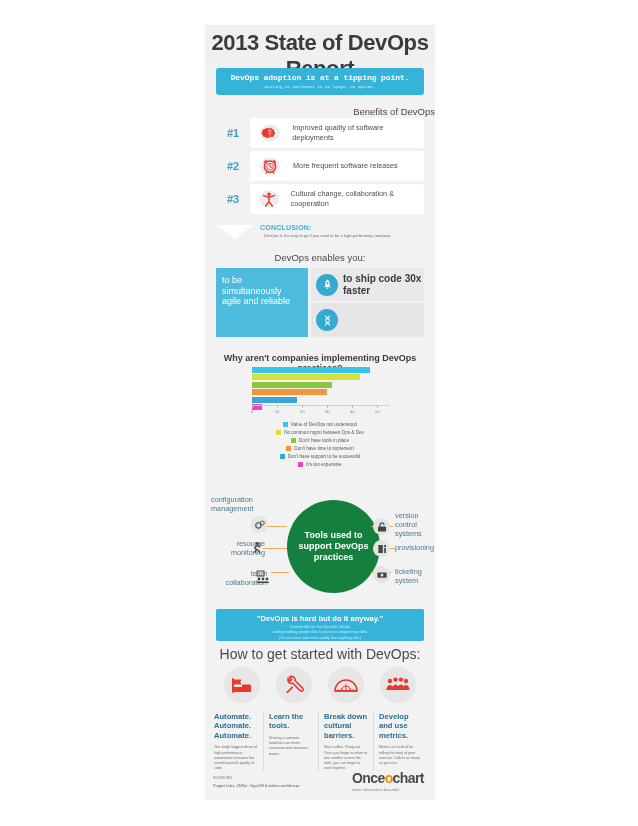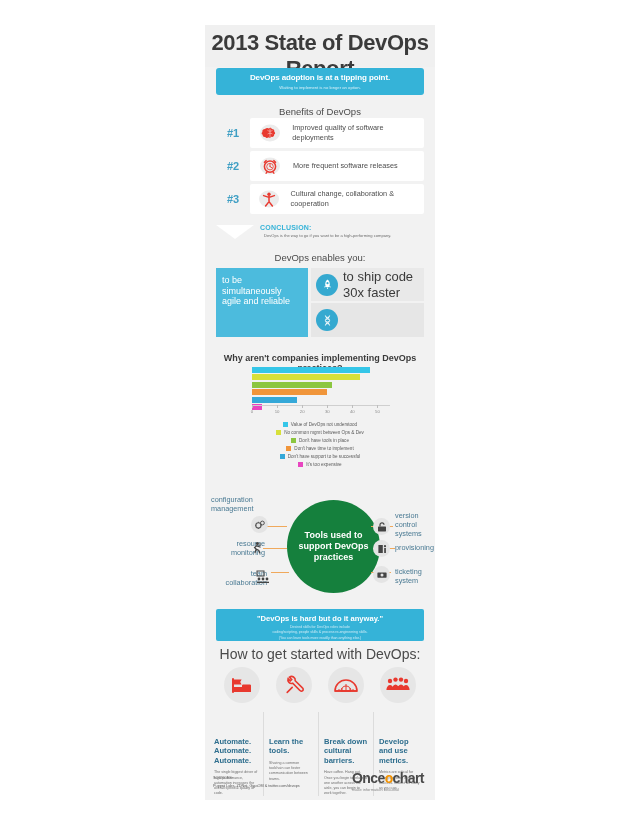--- a/index.html
+++ b/index.html
@@ -14,21 +14,21 @@
 
   
   .title-band{position:absolute;left:205px;top:25px;width:230px;height:42px;background:#f0f0f0;}
   .main-title{
     position:absolute;left:205px;top:30px;width:230px;text-align:center;
     font-size:22px;font-weight:700;color:#3b3b3b;letter-spacing:-0.4px;
     font-family:"Liberation Sans",sans-serif;
   }
   .tipping{
     position:absolute;left:216px;top:68px;width:208px;height:27px;
-    background:#35b3d8;border-radius:3px;text-align:center;
+    background:#35b3d8;border-radius:3px;text-align:center;font-family:Liberation Mono, monospace;
   }
   .tipping-main{font-size:8px;font-weight:700;color:#ffffff;padding-top:5px;letter-spacing:-0.1px;}
   .tipping-sub{font-size:4.2px;color:#d8f0f8;padding-top:3px;}
 
   
   .sec-head{
     position:absolute;text-align:center;width:230px;left:205px;
     font-size:9.5px;color:#4a4a4a;font-weight:400;
   }
   .benefits-wrap{position:absolute;left:216px;top:118px;width:208px;}
@@ -80,21 +80,21 @@
     display:flex;align-items:center;
   }
   .enables-r2{
     position:absolute;left:95px;top:41px;width:113px;height:34px;background:#e6e6e6;
     display:flex;align-items:center;
   }
   .circ-icon{
     width:22px;height:22px;border-radius:50%;background:#35a9d0;margin:0 5px;
     display:flex;align-items:center;justify-content:center;flex:none;
   }
-  .en-txt{font-size:13px;font-weight:400;color:#3a3a3a;line-height:1.2;}
+  .en-txt{font-size:10px;font-weight:700;color:#3a3a3a;line-height:1.2;}
   .en-sub{font-size:3.6px;color:#7a7a7a;line-height:1.25;padding-top:2px;font-weight:400;}
 
   
   .chart-title{
     position:absolute;left:205px;top:353px;width:230px;text-align:center;
     font-size:9px;font-weight:700;color:#3b3b3b;
   }
   .chart-area{position:absolute;left:252px;top:367px;width:138px;height:38px;}
   .bar-row{height:6px;margin-bottom:1.4px;}
   .bar{height:6px;}
@@ -138,21 +138,21 @@
   }
   .gs-icons{position:absolute;left:216px;top:663px;width:208px;height:44px;display:flex;}
   .gs-icell{flex:1;display:flex;align-items:center;justify-content:center;}
   .gs-icirc{
     width:36px;height:36px;border-radius:50%;background:#e6e6e6;
     display:flex;align-items:center;justify-content:center;
   }
   .gs-cols{position:absolute;left:212px;top:712px;width:216px;display:flex;}
   .gs-col{flex:1;padding-right:5px;border-left:1px solid #dcdcdc;padding-left:5px;}
   .gs-col:first-child{border-left:none;padding-left:2px;}
-  .gs-h{font-size:7.6px;font-weight:700;color:#2e6e8e;line-height:1.25;margin-top:25px;}
+  .gs-h{font-size:7.6px;font-weight:700;color:#2e6e8e;line-height:1.25;}
   .gs-b{font-size:3.6px;color:#6f6f6f;line-height:1.45;padding-top:5px;}
 
   
   .srcs{position:absolute;left:213px;top:776px;font-size:3.8px;color:#6f6f6f;}
   .srcs-b{font-size:3.8px;color:#5a5a5a;padding-top:4px;}
   .pikto{position:absolute;left:352px;top:770px;width:78px;text-align:left;}
   .pikto-w{font-size:14px;font-weight:700;color:#4a4a4a;letter-spacing:-0.6px;}
   .pikto-t{font-size:4px;color:#8a8a8a;padding-top:1px;}
   .pikto-o{color:#f39200;}
 </style>
@@ -163,21 +163,21 @@
   <div class="sheet"></div>
 
   <div class="title-band"></div>
   <div class="main-title">2013 State of DevOps Report</div>
 
   <div class="tipping">
     <div class="tipping-main">DevOps adoption is at a tipping point.</div>
     <div class="tipping-sub">Waiting to implement is no longer an option.</div>
   </div>
 
-  <div class="sec-head" style="top:106px;">Benefits of DevOps</div>
+  <div class="sec-head" style="top:106px;text-align:right;">Benefits of DevOps</div>
 
   <div class="benefits-wrap">
     <div class="benefit-row">
       <div class="b-rank">#1</div>
       <div class="b-card">
         <div class="b-icon">
           <svg width="22" height="20" viewBox="0 0 22 20">
             <ellipse cx="11" cy="10" rx="10" ry="8.4" fill="#ececec"></ellipse>
             <path d="M6 6c-2 0-3 1.4-2.6 3 -1.2.6-1 2.4.3 2.8 -.2 1.6 1.2 2.6 2.6 2.2 .6 1.2 2.4 1.3 3.1.2 .8.9 2.5.7 3-.4 1.5.5 3-.7 2.7-2.2 1.3-.5 1.4-2.3.2-2.9 .4-1.6-.8-3-2.5-2.8C12.4 4.6 10.6 4.4 9.8 5.4 9 4.6 7 4.7 6 6z" fill="#e8392f"></path>
             <path d="M11 5.5v9M8.4 7.2c.8.7 1.7 1 2.6 1M13.6 7.2c-.8.7-1.7 1-2.6 1M8.6 11c.9-.6 1.6-.8 2.4-.8M13.4 11c-.9-.6-1.6-.8-2.4-.8" stroke="#fff" stroke-width=".6" fill="none" opacity=".75"></path>

